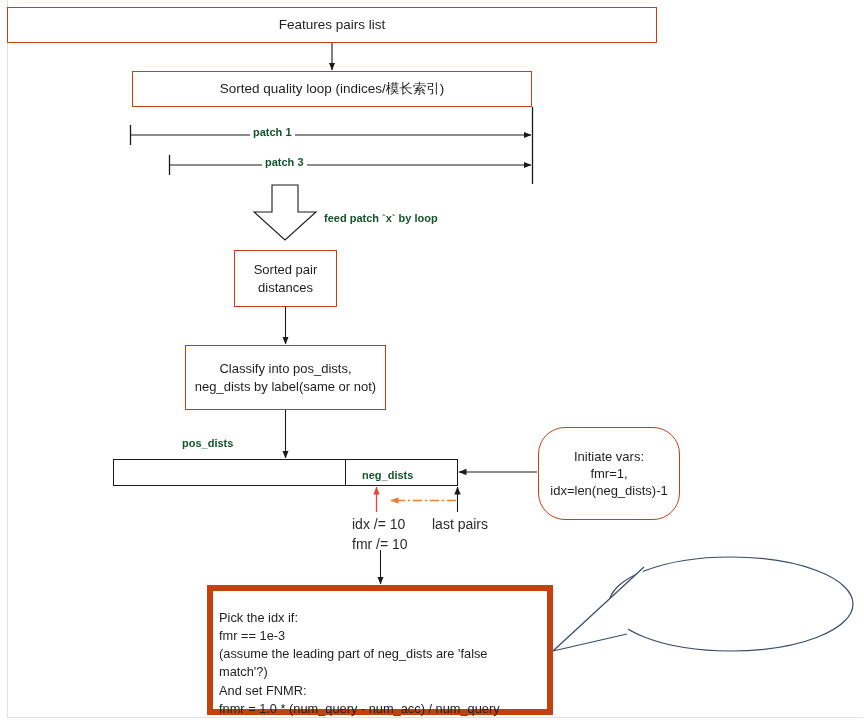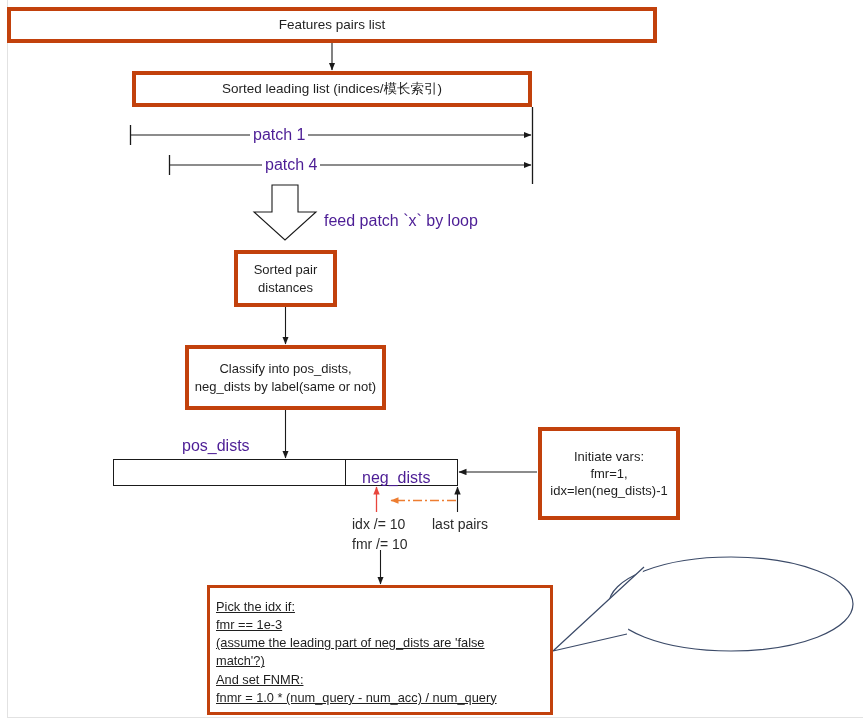--- a/index.html
+++ b/index.html
@@ -30,66 +30,66 @@
     position: absolute;
     left: 0;
     top: 0;
     width: 864px;
     height: 728px;
     overflow: visible;
   }
   .node {
     position: absolute;
     box-sizing: border-box;
-    border: 4px solid #c2410c;
+    border: 1px solid #c2410c;
     background: #ffffff;
     color: #1f1f1f;
     display: flex;
     align-items: center;
     justify-content: center;
     text-align: center;
     line-height: 1.32;
     white-space: pre-line;
     font-size: 13px;
   }
   #node-features-pairs-list { left: 7px;   top: 7px;   width: 650px; height: 36px; font-size: 13.5px; }
   #node-sorted-quality-list { left: 132px; top: 71px;  width: 400px; height: 36px; font-size: 13.5px; }
   #node-sorted-pair-distances { left: 234px; top: 250px; width: 103px; height: 57px; }
   #node-classify { left: 185px; top: 345px; width: 201px; height: 65px; }
-  #node-initiate-vars { left: 538px; top: 427px; width: 142px; height: 93px; }
+  #node-initiate-vars { left: 538px; top: 427px; width: 142px; height: 93px; border-radius: 27px; }
 
   #node-pick-idx {
     position: absolute;
     left: 207px; top: 585px; width: 346px; height: 130px;
     box-sizing: border-box;
-    border: 3px solid #c2410c;
+    border: 6px solid #c2410c;
     background: #ffffff;
     color: #1f1f1f;
     font-size: 12.8px;
     line-height: 1.42;
-    padding: 10px 4px 4px 6px;
+    padding: 18px 4px 4px 6px;
     white-space: pre-line;
     text-align: left;
-    text-decoration: underline;
   }
 
   .bar-seg {
     position: absolute;
     box-sizing: border-box;
     border: 1px solid #1a1a1a;
     background: #ffffff;
   }
   #bar-pos-dists { left: 113px; top: 459px; width: 233px; height: 27px; }
   #bar-neg-dists { left: 345px; top: 459px; width: 113px; height: 27px; }
 
   .lbl {
     position: absolute;
-    color: #4c1d95;
-    font-size: 16px;
+    color: #14532d;
+    font-size: 11px;
     white-space: nowrap;
+    font-weight: bold;
   }
   .lbl-sm {
     position: absolute;
     color: #2b2b2b;
     font-size: 14px;
     white-space: nowrap;
     line-height: 1.45;
   }
   #label-pos-dists { left: 182px; top: 437px; }
   #label-neg-dists { left: 362px; top: 437px; margin-top: 32px; }
@@ -157,21 +157,21 @@
 
     <line x1="380.5" y1="550" x2="380.5" y2="584" stroke="#1a1a1a" stroke-width="1.1" marker-end="url(#arrow-black)"></line>
 
     <ellipse cx="731" cy="604" rx="122" ry="47" fill="#ffffff" stroke="#3b4a68" stroke-width="1.2"></ellipse>
     <path d="M644,567 L553,651 L627,634" fill="#ffffff" stroke="#3b4a68" stroke-width="1.2" stroke-linejoin="round"></path>
     <path d="M646,566 Q690,558 726,557" fill="none" stroke="#ffffff" stroke-width="0"></path>
   </svg>
 
   <div class="node" id="node-features-pairs-list">Features pairs list</div>
 
-  <div class="node" id="node-sorted-quality-list">Sorted leading list (indices/模长索引)</div>
+  <div class="node" id="node-sorted-quality-list">Sorted quality loop (indices/模长索引)</div>
 
   <div class="node" id="node-classify">Classify into pos_dists,
 neg_dists by label(same or not)</div>
 
   <div class="node" id="node-sorted-pair-distances">Sorted pair
 distances</div>
 
   <div class="node" id="node-initiate-vars">Initiate vars:
 fmr=1,
 idx=len(neg_dists)-1</div>
@@ -185,21 +185,21 @@
 
   <div class="bar-seg" id="bar-pos-dists"></div>
   <div class="bar-seg" id="bar-neg-dists"></div>
 
   <div class="lbl" id="label-pos-dists">pos_dists</div>
 
   <div class="lbl" id="label-neg-dists">neg_dists</div>
 
   <div class="lbl" id="label-patch-1">patch 1</div>
 
-  <div class="lbl" id="label-patch-2">patch 4</div>
+  <div class="lbl" id="label-patch-2">patch 3</div>
 
   <div class="lbl" id="label-feed-patch">feed patch `x` by loop</div>
 
   <div class="lbl-sm" id="label-idx-fmr" style="white-space: pre-line;">idx /= 10
 fmr /= 10</div>
 
   <div class="lbl-sm" id="label-last-index">last pairs</div>
 
 
 </div>

